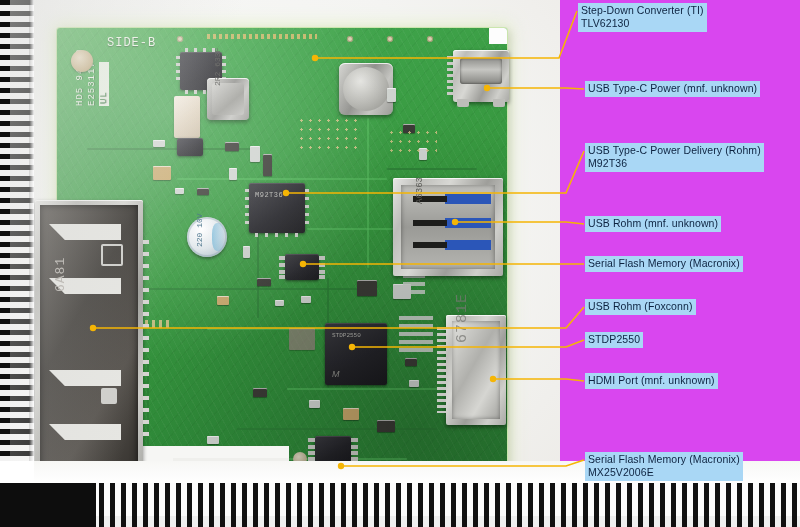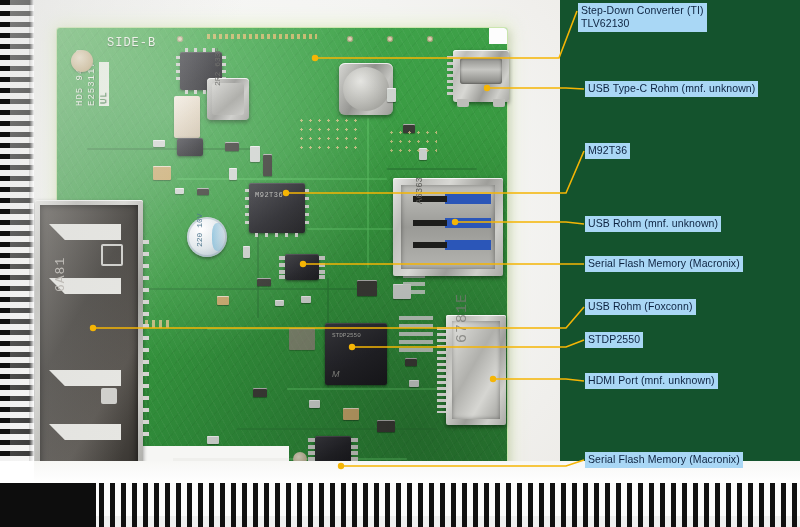--- a/index.html
+++ b/index.html
@@ -2,21 +2,21 @@
 <html><head>
 <meta charset="utf-8">
 <style>
   html,body{margin:0;padding:0;}
   body{
     width:800px;height:527px;
     background:#fdfdfd;
     font-family:"Liberation Sans",sans-serif;
     overflow:hidden;position:relative;
   }
-  #stage{position:absolute;inset:0;background:#14532d;}
+  #stage{position:absolute;inset:0;background:#d946ef;}
 
   
   .photo{
     position:absolute;left:0;top:0;width:560px;height:527px;
     background:
       radial-gradient(ellipse at 30% 40%, #fbfbfa 0%, #f4f4f2 60%, #eceae6 100%);
   }
   
   .photo:after{
     content:"";position:absolute;inset:0;
@@ -391,23 +391,23 @@
       <polyline points="352,347 566,347 584,340" fill="none" stroke="#f5b505" stroke-width="1.6"></polyline>
       <circle cx="352" cy="347" r="3.2" fill="#f5b505"></circle>
       <polyline points="493,379 566,379 584,381" fill="none" stroke="#f5b505" stroke-width="1.6"></polyline>
       <circle cx="493" cy="379" r="3.2" fill="#f5b505"></circle>
       <polyline points="341,466 566,466 584,460" fill="none" stroke="#f5b505" stroke-width="1.6"></polyline>
       <circle cx="341" cy="466" r="3.2" fill="#f5b505"></circle>
     </svg>
 
   <div id="labels">
       <div class="label" style="left: 578px; top: 3px;"><div>Step-Down Converter (TI)</div><div>TLV62130</div></div>
-      <div class="label" style="left: 585px; top: 81px;"><div>USB Type-C Rohm (mnf. unknown)</div></div>
-      <div class="label" style="left: 585px; top: 143px;"><div>M92T36</div></div>
+      <div class="label" style="left: 585px; top: 81px;"><div>USB Type-C Power (mnf. unknown)</div></div>
+      <div class="label" style="left: 585px; top: 143px;"><div>USB Type-C Power Delivery (Rohm)</div><div>M92T36</div></div>
       <div class="label" style="left: 585px; top: 216px;"><div>USB Rohm (mnf. unknown)</div></div>
       <div class="label" style="left: 585px; top: 256px;"><div>Serial Flash Memory (Macronix)</div></div>
       <div class="label" style="left: 585px; top: 299px;"><div>USB Rohm (Foxconn)</div></div>
       <div class="label" style="left: 585px; top: 332px;"><div>STDP2550</div></div>
       <div class="label" style="left: 585px; top: 373px;"><div>HDMI Port (mnf. unknown)</div></div>
-      <div class="label" style="left: 585px; top: 452px;"><div>Serial Flash Memory (Macronix)</div></div>
+      <div class="label" style="left: 585px; top: 452px;"><div>Serial Flash Memory (Macronix)</div><div>MX25V2006E</div></div>
     </div>
 
 </div>
 
 </body></html>

